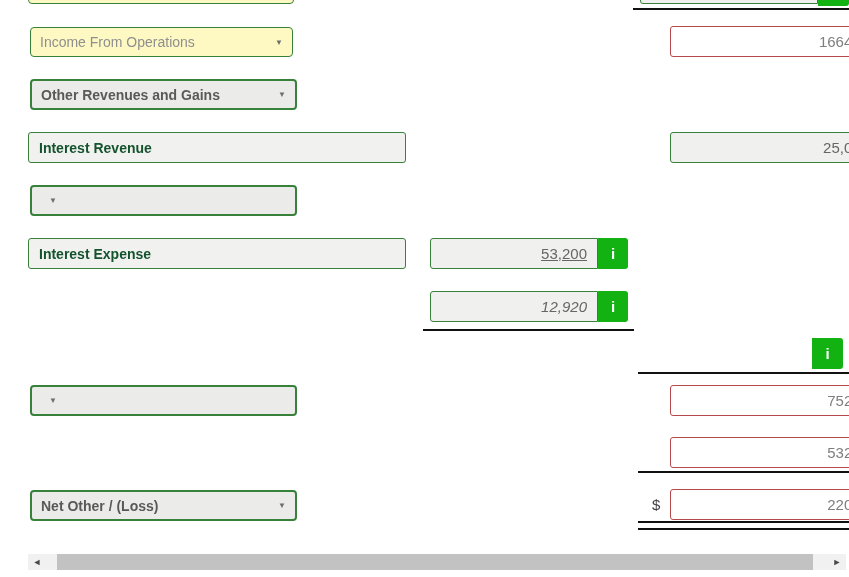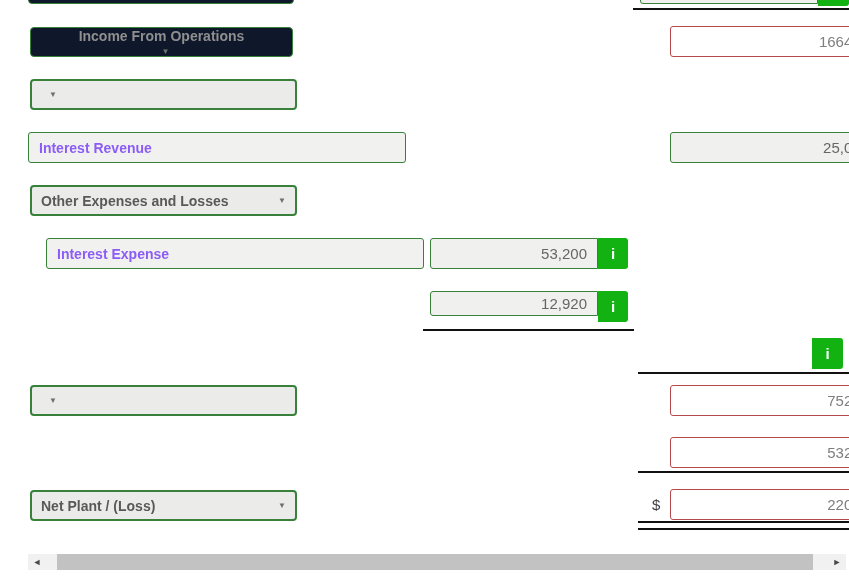--- a/index.html
+++ b/index.html
@@ -12,32 +12,32 @@
   
   .dd {
     background:#ebebe9;
     border:2px solid #37813b;
     border-radius:4px;
     display:flex; align-items:center; justify-content:space-between;
     padding:0 9px 0 9px;
     font-size:14px; font-weight:bold; color:#595959;
     cursor:pointer;
   }
-  .dd.light { background:#0f172a; border-width:1px; font-weight:bold; color:#8f8f8f;flex-direction:column; }
+  .dd.light { background:#fef9c3; border-width:1px; font-weight:normal; color:#8f8f8f; }
   .dd .caret { font-size:8px; color:#6f6f6f; margin-left:8px; }
 
   
   input.fld {
     position:absolute; display:block;
     font-family:"Liberation Sans", sans-serif;
     font-size:14px; outline:none;
   }
   input.lbl {
     background:#f1f1ef; border:1px solid #37813b; border-radius:3px;
-    color:#8b5cf6; font-weight:bold; padding:0 10px; text-align:left;
+    color:#14532d; font-weight:bold; padding:0 10px; text-align:left;
   }
   input.amt { text-align:right; padding:0 10px; font-size:15px; }
   input.green { background:#f0f0ee; border:1px solid #37813b; border-radius:3px; color:#666666; }
   input.green.flush { border-top-right-radius:0; border-bottom-right-radius:0; }
   input.red { background:#ffffff; border:1px solid #b5494b; border-radius:3px; color:#7e7e7e; }
 
   
   .info {
     position:absolute; background:#12b212; border:none;
     border-radius:0 3px 3px 0;
@@ -72,26 +72,26 @@
   .dd-ifo      { left:30px;  top:27px;  width:263px; height:30px; }
   .amt-166400  { left:670px; top:26px;  width:210px; height:31px; }
 
   .dd-org      { left:30px;  top:79px;  width:267px; height:31px; }
 
   .lbl-ir      { left:28px;  top:132px; width:378px; height:31px; }
   .amt-25080   { left:670px; top:132px; width:210px; height:31px; }
 
   .dd-oel      { left:30px;  top:185px; width:267px; height:31px; }
 
-  .lbl-ie      { left:28px;  top:238px; width:378px; height:31px;margin-left:18px; }
-  .amt-53200   { left:430px; top:238px; width:168px; height:31px; }
+  .lbl-ie      { left:28px;  top:238px; width:378px; height:31px; }
+  .amt-53200   { left:430px; top:238px; width:168px; height:31px;text-decoration:underline; }
   .btn-ie      { left:598px; top:238px; width:30px;  height:31px; }
 
   .lbl-ld      { left:28px;  top:291px; width:378px; height:31px; }
-  .amt-12920   { left:430px; top:291px; width:168px; height:25px; }
+  .amt-12920   { left:430px; top:291px; width:168px; height:31px;font-style:italic; }
   .btn-ld      { left:598px; top:291px; width:30px;  height:31px; }
   .rule-mid    { left:423px; top:329px; width:211px; }
 
   .amt-66120   { left:645px; top:338px; width:167px; height:31px; }
   .btn-tot     { left:812px; top:338px; width:31px;  height:31px; }
   .rule-tot    { left:638px; top:372px; width:211px; }
 
   .dd-ibt      { left:30px;  top:385px; width:267px; height:31px; }
   .amt-75200   { left:670px; top:385px; width:210px; height:31px; }
 
@@ -116,28 +116,28 @@
   </button>
   <div class="rule rule-top"></div>
 
   <div class="abs dd light dd-ifo">
     <span>Income From Operations</span>
     <span class="caret">▼</span>
   </div>
   <input class="fld amt red amt-166400" readonly="" value="166400" style="">
 
   <div class="abs dd dd-org">
+    <span>Other Revenues and Gains</span>
     <span class="caret">▼</span>
   </div>
 
   <input class="fld lbl lbl-ir" readonly="" value="Interest Revenue" style="">
   <input class="fld amt green amt-25080" readonly="" value="25,080" style="">
 
   <div class="abs dd dd-oel">
-    <span>Other Expenses and Losses</span>
     <span class="caret">▼</span>
   </div>
 
   <input class="fld lbl lbl-ie" readonly="" value="Interest Expense" style="">
   <input class="fld amt green flush amt-53200" readonly="" value="53,200" style="">
   <button class="info btn-ie">
     <span>i</span>
   </button>
 
   <input class="fld amt green flush amt-12920" readonly="" value="12,920" style="">
@@ -153,21 +153,21 @@
 
   <div class="abs dd dd-ibt">
     <span class="caret">▼</span>
   </div>
   <input class="fld amt red amt-75200" readonly="" value="75200" style="">
 
   <input class="fld amt red amt-53200b" readonly="" value="53200" style="">
   <div class="rule rule-ite"></div>
 
   <div class="abs dd dd-ni">
-    <span>Net Plant / (Loss)</span>
+    <span>Net Other / (Loss)</span>
     <span class="caret">▼</span>
   </div>
   <span class="dollar dollar-ni">$</span>
   <input class="fld amt red amt-22000" readonly="" value="22000" style="">
   <div class="dbl-rule dblrule-ni"></div>
 
   <div class="sb-track">
     <button class="sb-arrow left">
       <span>◄</span>
     </button>

